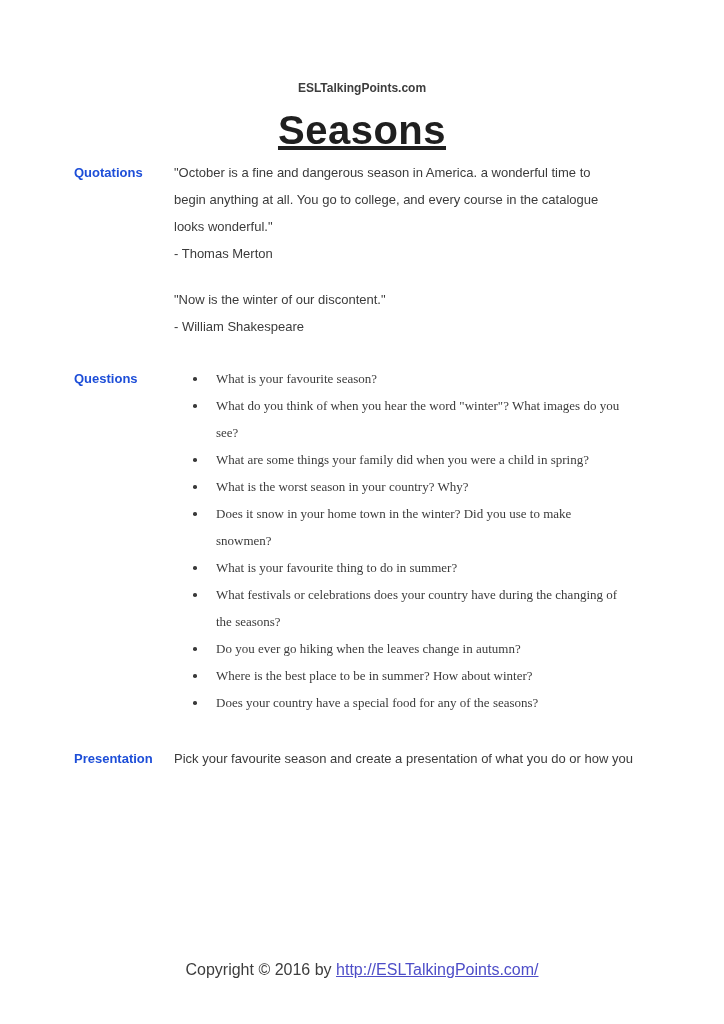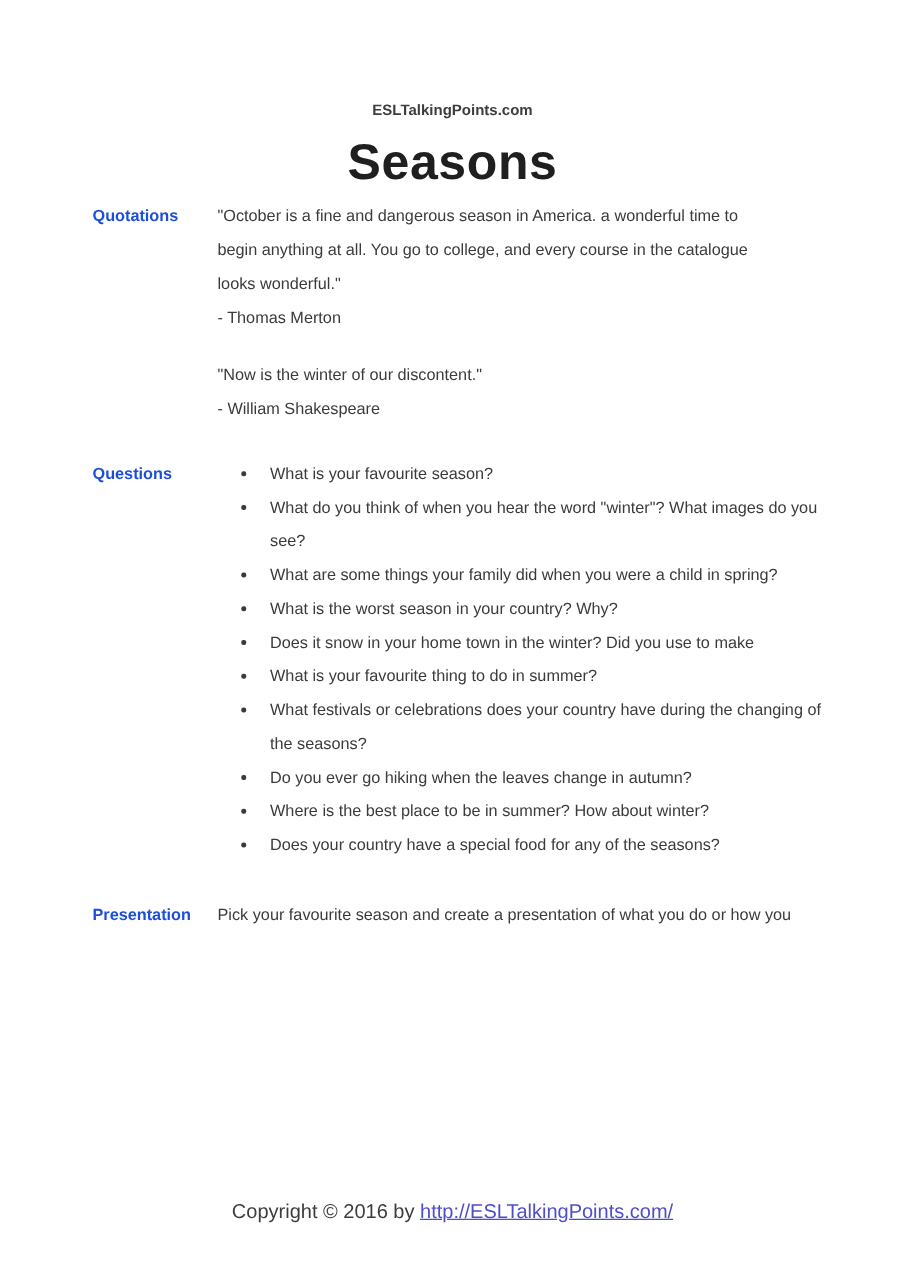--- a/index.html
+++ b/index.html
@@ -22,20 +22,21 @@
     line-height:16px;
   }
   .doc-title {
     margin-top:12px;
     text-align:center;
     font-size:40px;
     line-height:44px;
     font-weight:bold;
     color:#1f1f1f;
     letter-spacing:0.5px;
+    text-decoration:underline;
   }
   .rows { margin-top:7px; }
   .row { display:flex; padding-left:44px; }
   .row-label {
     flex:0 0 100px;
     font-size:13px;
     font-weight:bold;
     color:#1d4ed8;
     line-height:27px;
   }
@@ -45,21 +46,21 @@
     line-height:27px;
     color:#3b3b3b;
   }
   .line { line-height:27px; }
   .attribution {
     padding-right:55px;
     line-height:27px;
   }
   .quote-block-2 { margin-top:19px; }
   .row-questions { margin-top:25px; }
-  .q-item { display:flex; }
+  .q-item { display:flex;font-family:Liberation Serif, serif; }
   .bullet {
     position:relative;
     flex:0 0 42px;
   }
   .bullet::before {
     content:"";
     position:absolute;
     left:19px; top:12px;
     width:3.5px; height:3.5px;
     border-radius:50%;
@@ -133,20 +134,21 @@
         <div class="q-item">
           <span class="bullet"></span>
           <div class="q-text">
               <div class="line">What is the worst season in your country? Why?</div>
             </div>
         </div>
         <div class="q-item">
           <span class="bullet"></span>
           <div class="q-text">
             <div class="line">Does it snow in your home town in the winter? Did you use to make</div>
+            <div class="line">snowmen?</div>
           </div>
         </div>
         <div class="q-item">
           <span class="bullet"></span>
           <div class="q-text">
               <div class="line">What is your favourite thing to do in summer?</div>
             </div>
         </div>
         <div class="q-item">
           <span class="bullet"></span>

